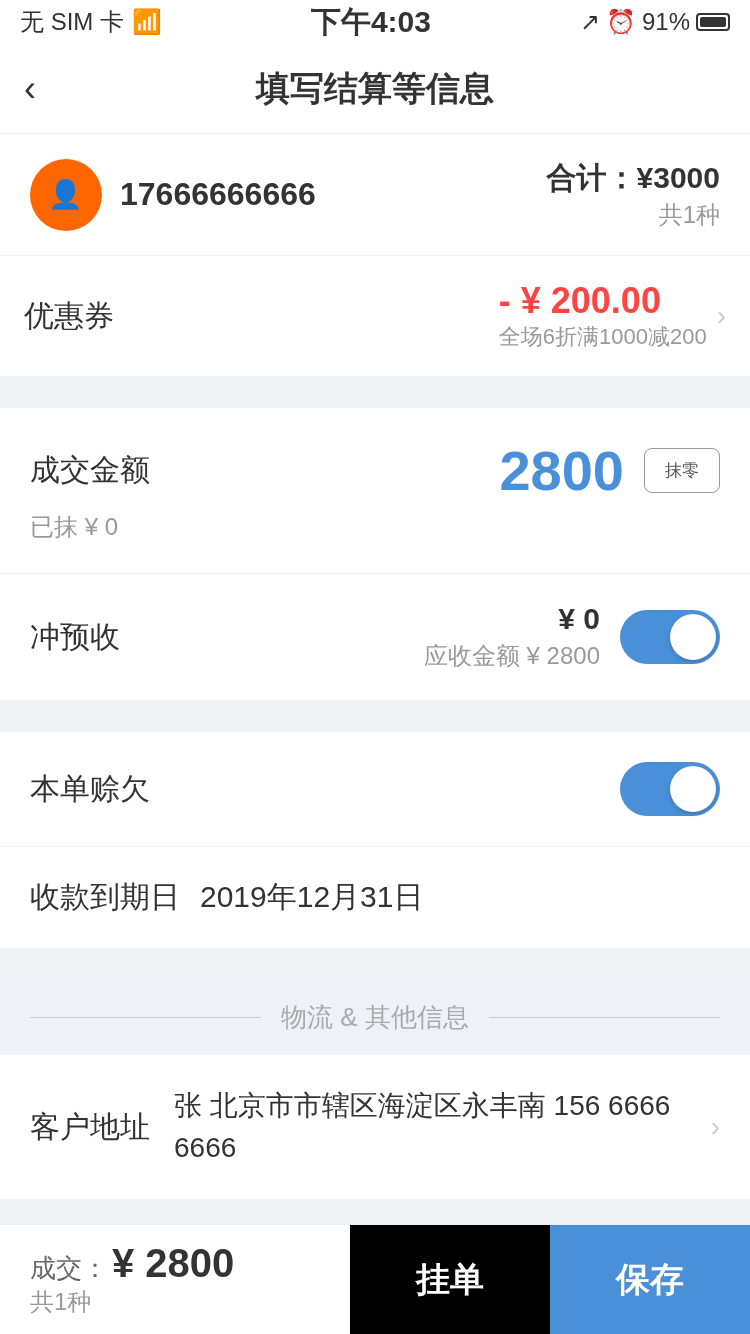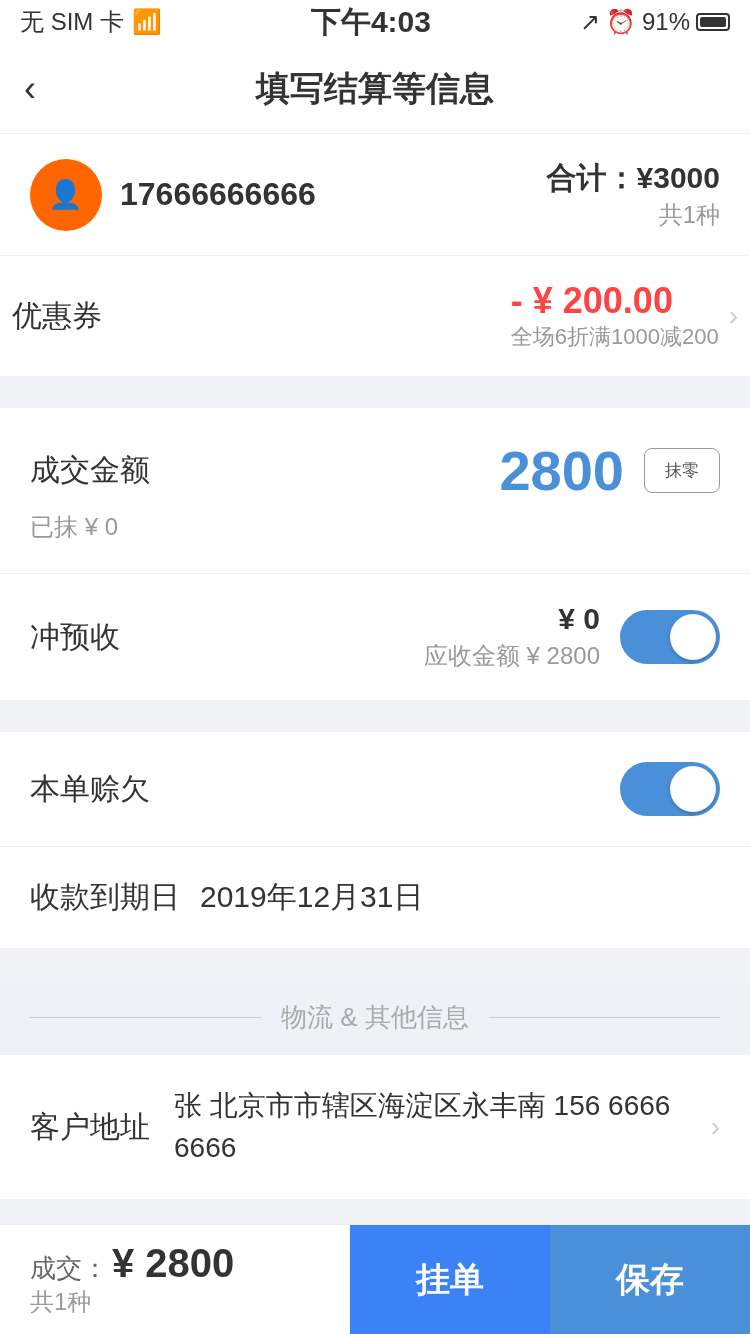--- a/index.html
+++ b/index.html
@@ -116,21 +116,21 @@
     .user-right .total-count {
       font-size: 24px;
       color: #999;
     }
 
     
     .coupon-row {
       display: flex;
       align-items: center;
       justify-content: space-between;
-      padding: 24px 12px;
+      padding: 24px 24px;
       border-top: 1px solid #f0f0f0;
     }
     .coupon-label {
       font-size: 30px;
       color: #333;
     }
     .coupon-right {
       display: flex;
       align-items: center;
       gap: 10px;
@@ -361,21 +361,21 @@
       font-weight: 700;
       color: #333;
     }
     .bottom-count {
       font-size: 24px;
       color: #999;
     }
     .bottom-btn-pending {
       width: 200px;
       height: 110px;
-      background: #3b82f6;
+      background: #000000;
       display: flex;
       align-items: center;
       justify-content: center;
       font-size: 34px;
       color: #fff;
       font-weight: 600;
       cursor: pointer;
     }
     .bottom-btn-save {
       width: 200px;

